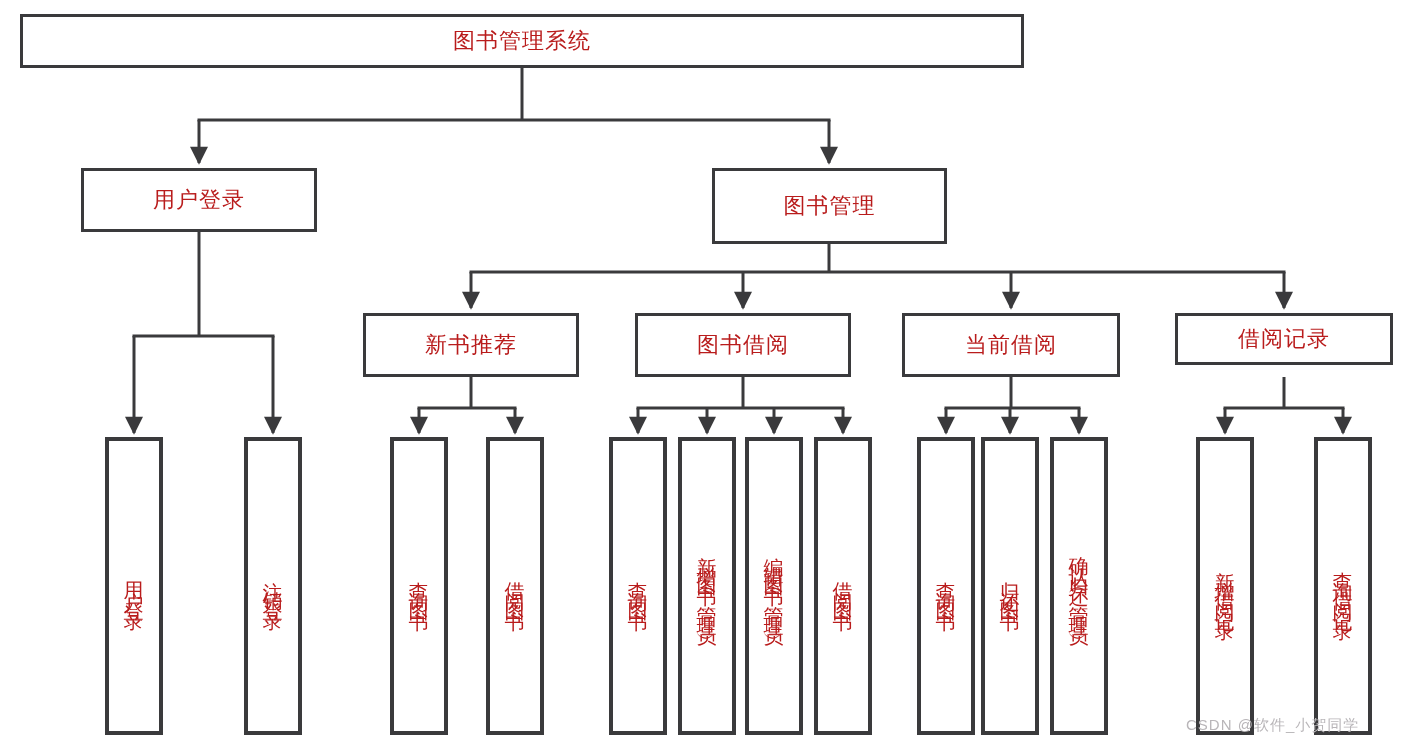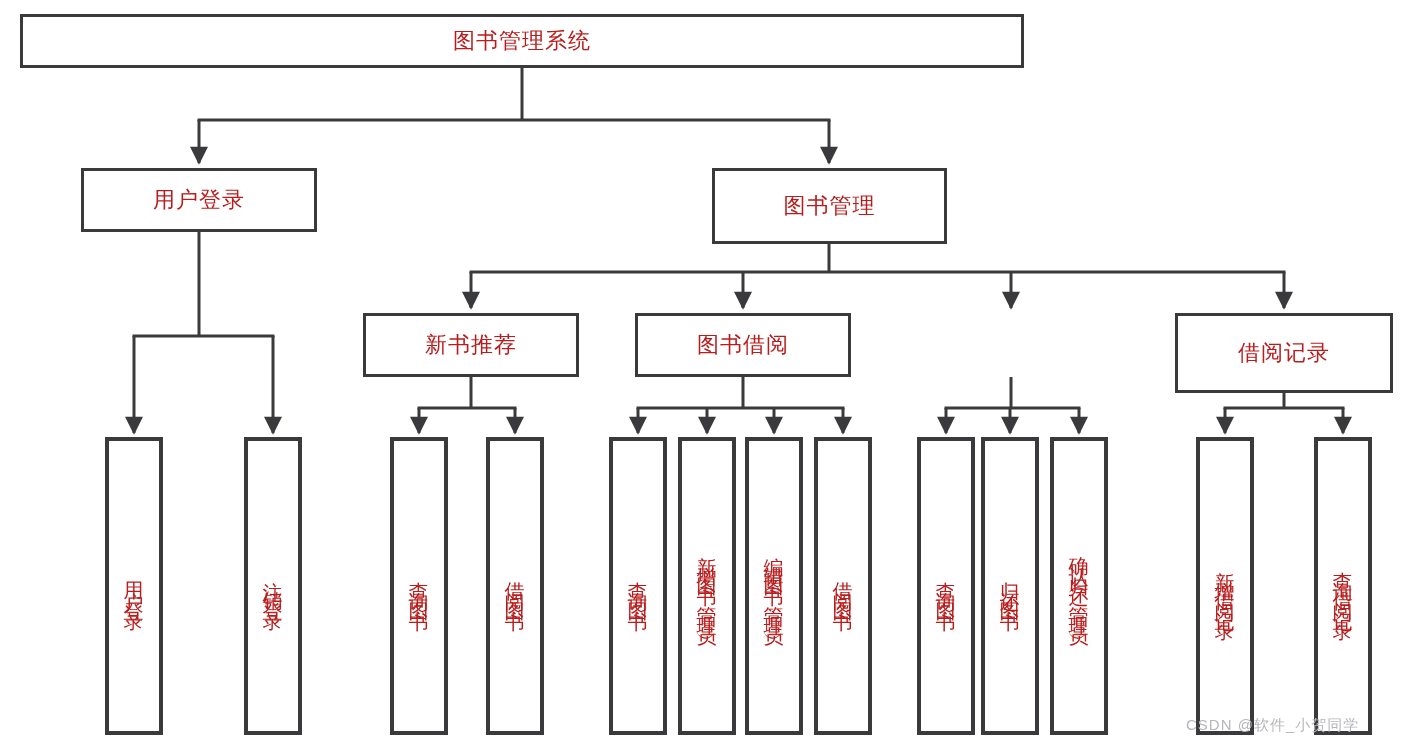--- a/index.html
+++ b/index.html
@@ -79,21 +79,22 @@
     </g>
   </svg>
 
   <div class="box hbox" style="left:20px;top:14px;width:1004px;height:54px">图书管理系统</div>
 
   <div class="box hbox" style="left:81px;top:168px;width:236px;height:64px">用户登录</div>
   <div class="box hbox" style="left:712px;top:168px;width:235px;height:76px">图书管理</div>
 
   <div class="box hbox" style="left:363px;top:313px;width:216px;height:64px">新书推荐</div>
   <div class="box hbox" style="left:635px;top:313px;width:216px;height:64px">图书借阅</div>
-  <div class="box hbox" style="left:1175px;top:313px;width:218px;height:80px">借阅记录</div>
+  <div class="box hbox" style="left:902px;top:313px;width:218px;height:64px">当前借阅</div>
+  <div class="box hbox" style="left:1175px;top:313px;width:218px;height:52px">借阅记录</div>
 
   <div class="box vbox" style="left:105px">用户登录</div>
   <div class="box vbox" style="left:244px">注销登录</div>
 
   <div class="box vbox" style="left:390px">查询图书</div>
   <div class="box vbox" style="left:486px">借阅图书</div>
 
   <div class="box vbox" style="left:609px">查询图书</div>
   <div class="box vbox" style="left:678px">新增图书（管理员）</div>
   <div class="box vbox" style="left:745px">编辑图书（管理员）</div>

